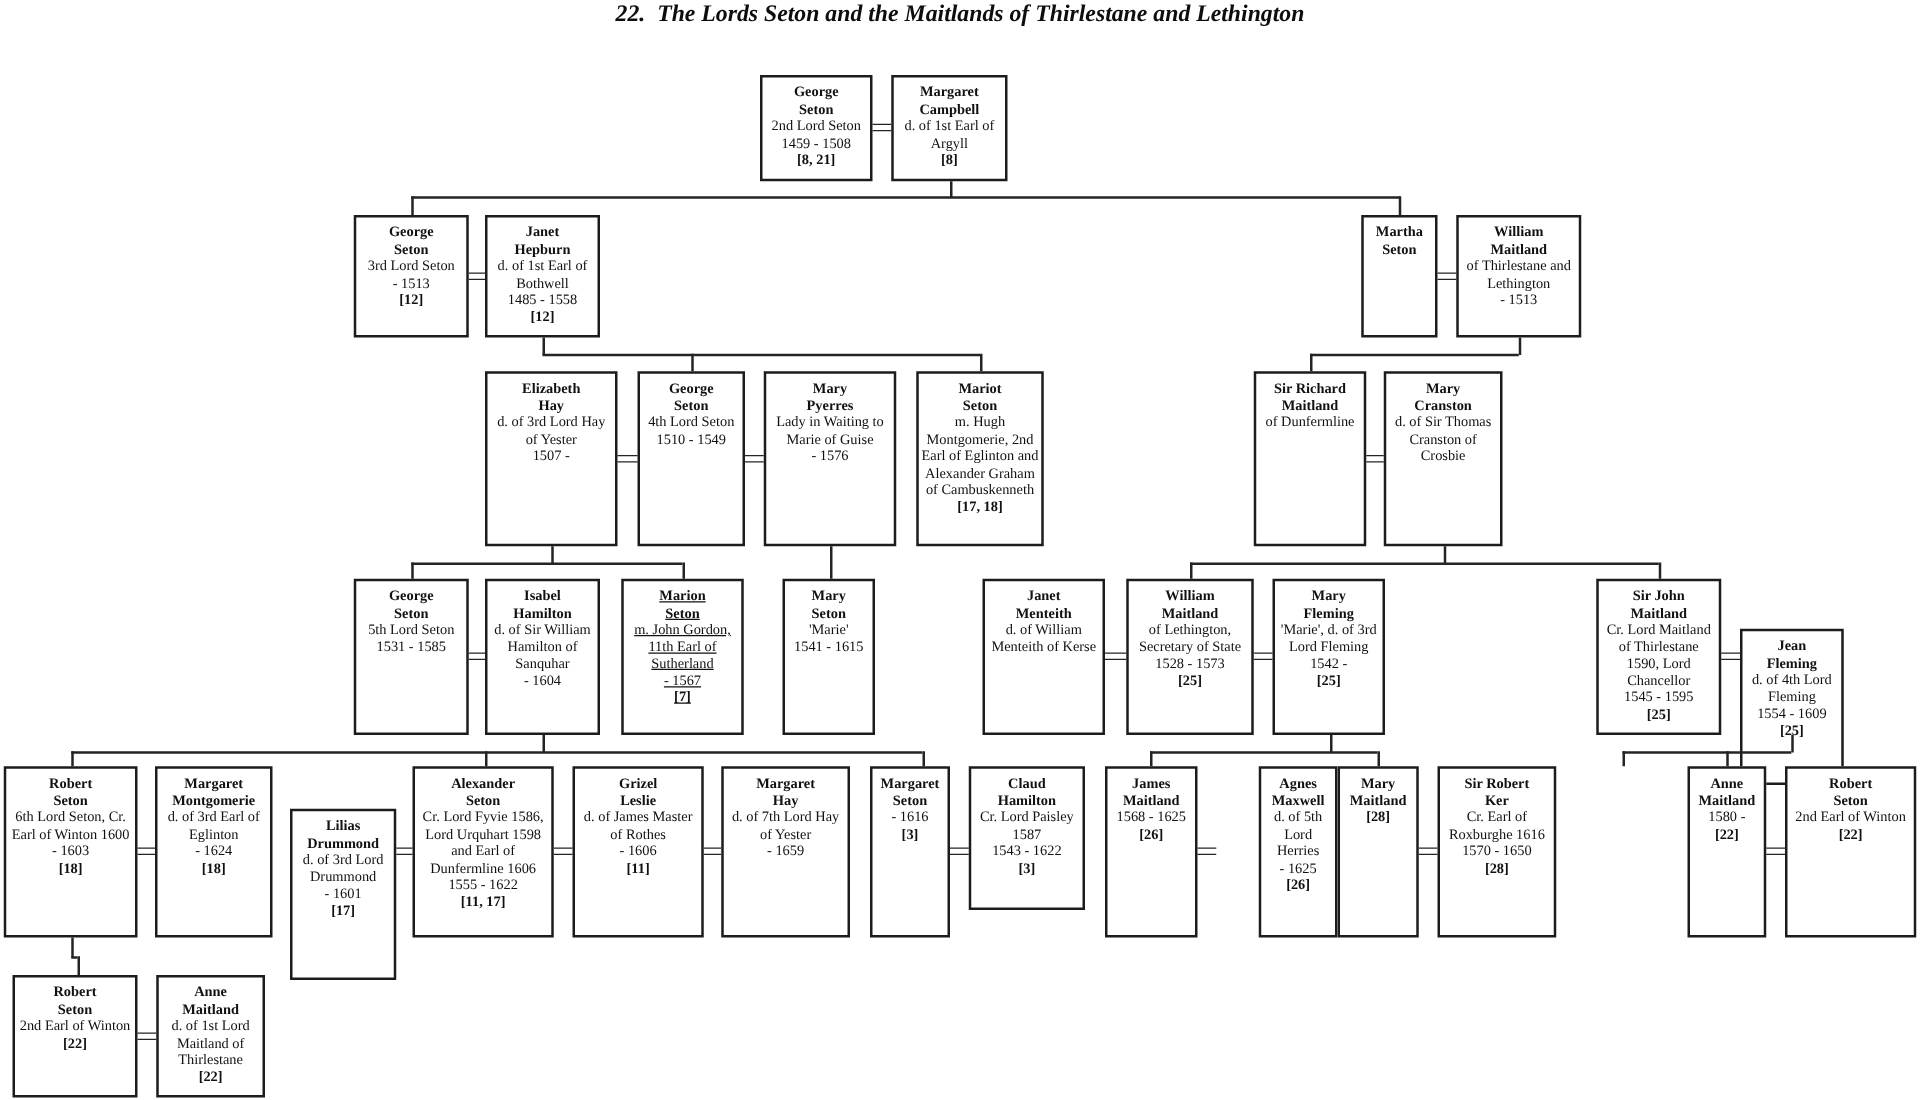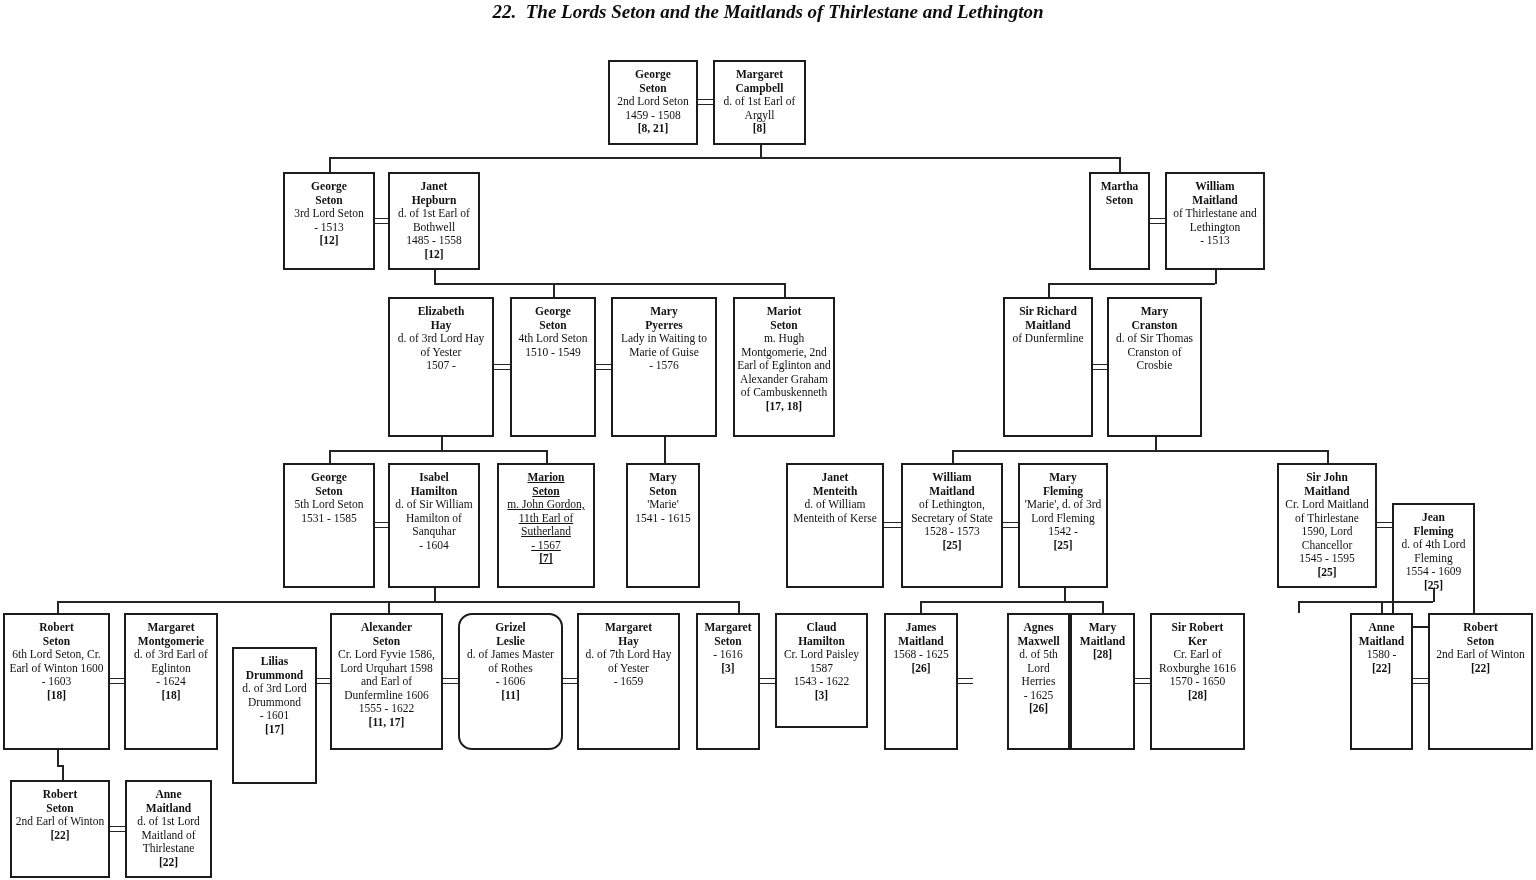--- a/index.html
+++ b/index.html
@@ -183,21 +183,21 @@
       <div>- 1601</div>
       <div class="b">[17]</div>
     </div>
     <div class="box" style="left: 330px; top: 613px; width: 113px; height: 137px;">
       <div class="b">Alexander</div>
       <div class="b">Seton</div>
       <div>Cr. Lord Fyvie 1586, Lord Urquhart 1598 and Earl of Dunfermline 1606</div>
       <div>1555 - 1622</div>
       <div class="b">[11, 17]</div>
     </div>
-    <div class="box" style="left: 458px; top: 613px; width: 105px; height: 137px; border-radius: 14px;">
+    <div class="box" style="left: 458px; top: 613px; width: 105px; height: 137px;">
       <div class="b">Grizel</div>
       <div class="b">Leslie</div>
       <div>d. of James Master of Rothes</div>
       <div>- 1606</div>
       <div class="b">[11]</div>
     </div>
     <div class="box" style="left: 577px; top: 613px; width: 103px; height: 137px;">
       <div class="b">Margaret</div>
       <div class="b">Hay</div>
       <div>d. of 7th Lord Hay of Yester</div>

